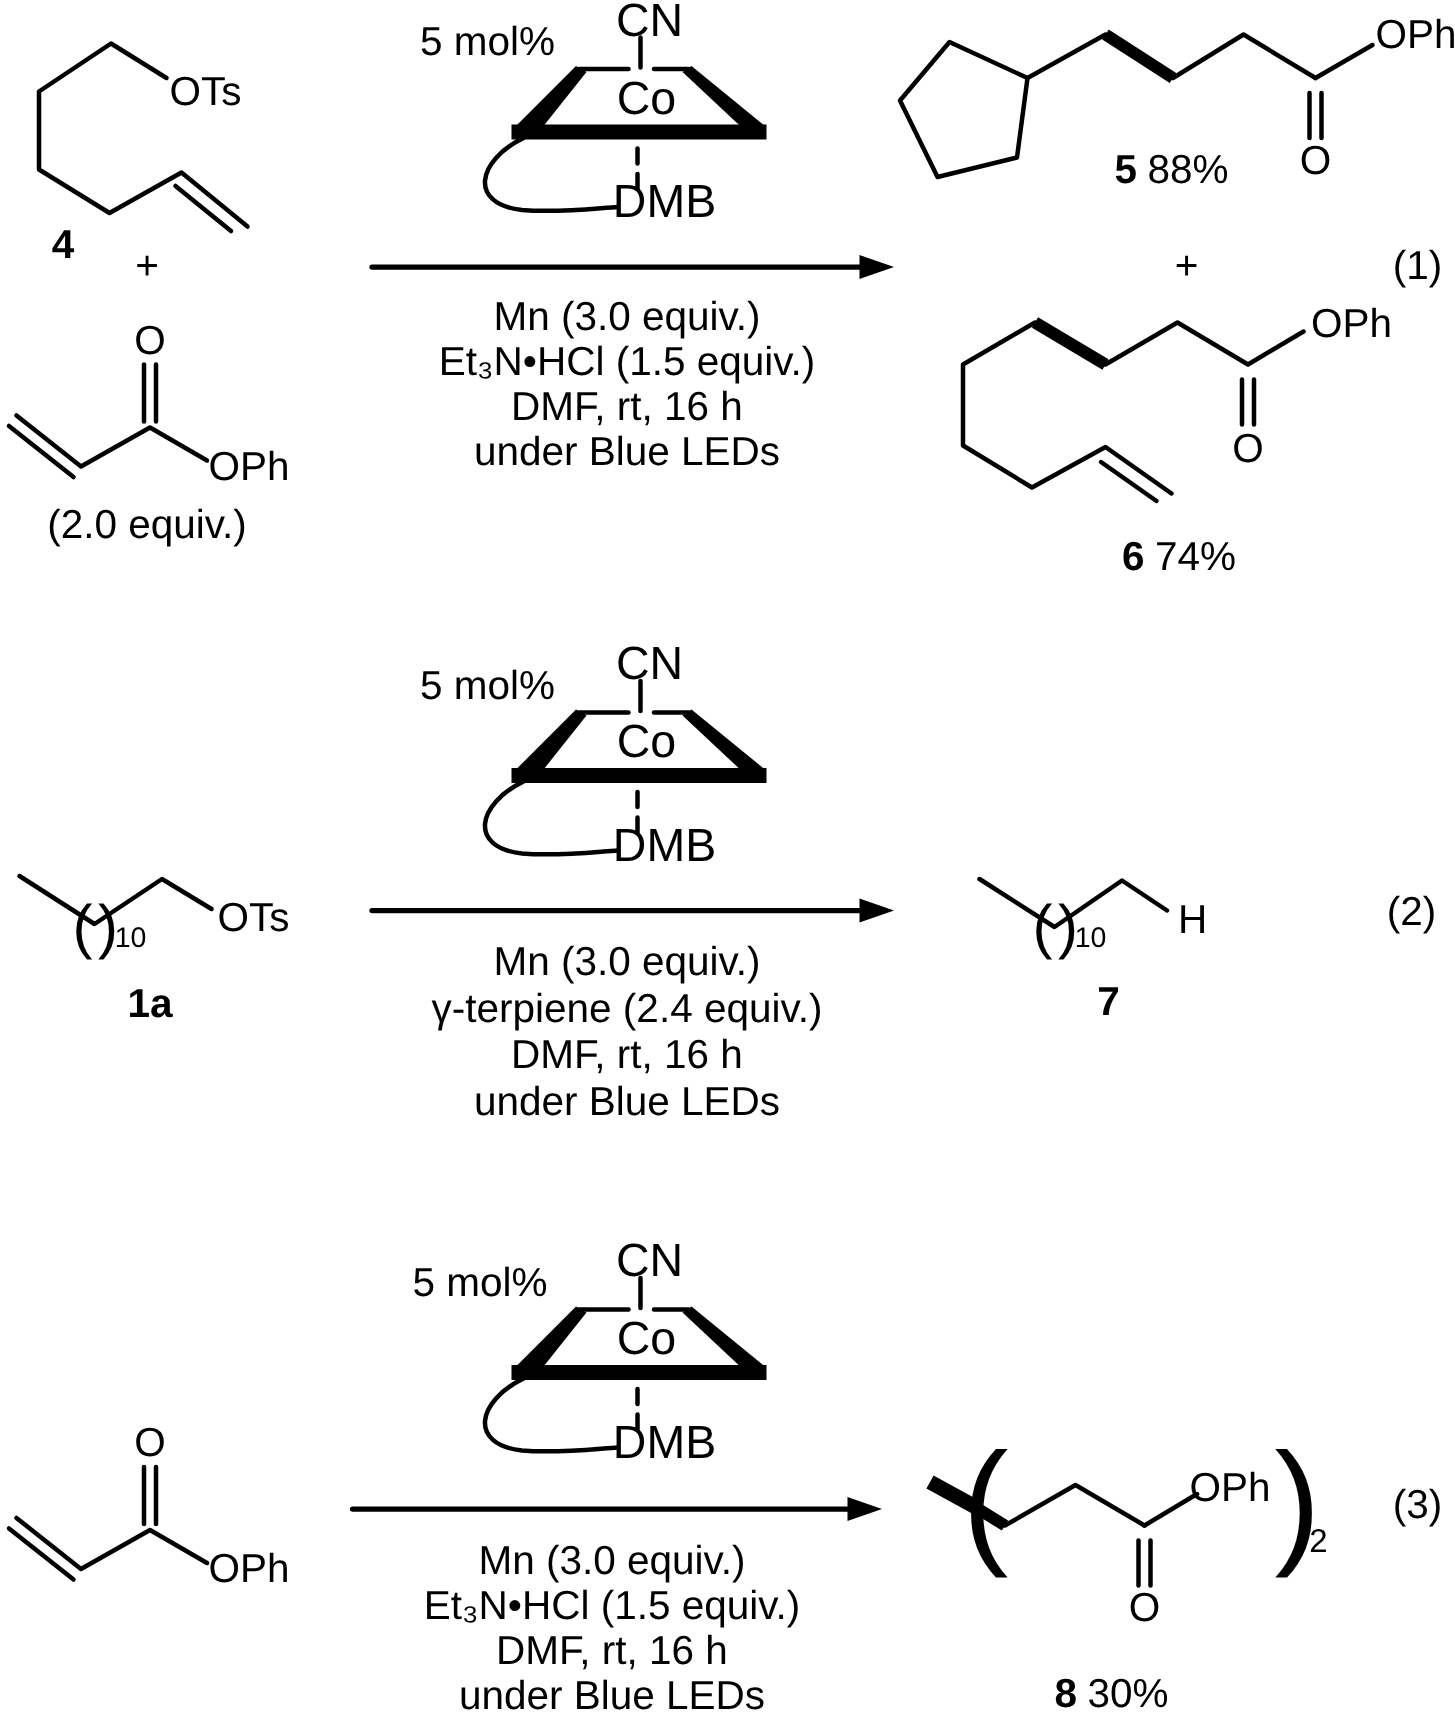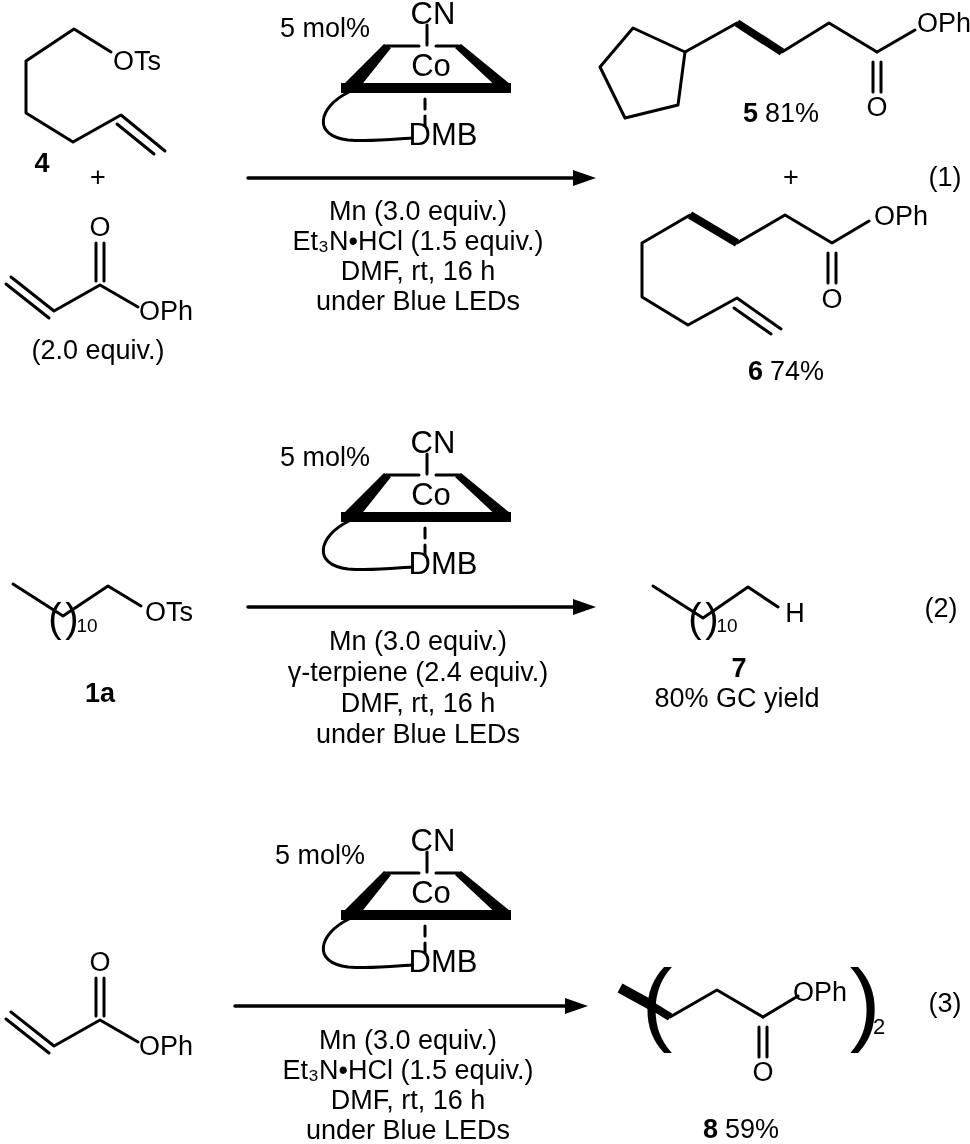--- a/index.html
+++ b/index.html
@@ -153,53 +153,52 @@
 
   <div class="cond" style="left:418px;top:196px">
     <div>Mn (3.0 equiv.)</div>
     <div>Et₃N•HCl (1.5 equiv.)</div>
     <div>DMF, rt, 16 h</div>
     <div>under Blue LEDs</div>
   </div>
 
   <span class="t" style="left:944px;top:23px">OPh</span>
   <span class="t" style="left:877px;top:107px">O</span>
-  <span class="t" style="left:781px;top:113px"><span class="b">5</span><span class="yield">81%</span></span>
+  <span class="t" style="left:781px;top:113px"><span class="b">5</span><span class="yield">88%</span></span>
 
   <span class="t" style="left:791px;top:177px">+</span>
   <span class="t" style="left:945px;top:177px">(1)</span>
 
   <span class="t" style="left:901px;top:216px">OPh</span>
   <span class="t" style="left:832px;top:299px">O</span>
   <span class="t" style="left:786px;top:371px"><span class="b">6</span><span class="yield">74%</span></span>
 
   <span class="t" style="left:325px;top:457px">5 mol%</span>
   <span class="t sm" style="left:433px;top:443px">CN</span>
   <span class="t sm" style="left:431px;top:495px">Co</span>
   <span class="t sm" style="left:443px;top:564px">DMB</span>
 
   <span class="t paren" style="left:55px;top:618px">(</span>
   <span class="t paren" style="left:72px;top:618px">)</span>
   <span class="t sub" style="left:87px;top:626px">10</span>
   <span class="t" style="left:169px;top:612px">OTs</span>
-  <span class="t b" style="left:100px;top:693px">1a</span>
+  <span class="t b" style="left:100px;top:669px">1a</span>
 
   <div class="cond lh31" style="left:418px;top:626px">
     <div>Mn (3.0 equiv.)</div>
     <div>γ-terpiene (2.4 equiv.)</div>
     <div>DMF, rt, 16 h</div>
     <div>under Blue LEDs</div>
   </div>
 
   <span class="t paren" style="left:695px;top:618px">(</span>
   <span class="t paren" style="left:712px;top:618px">)</span>
   <span class="t sub" style="left:727px;top:626px">10</span>
   <span class="t" style="left:795px;top:613px">H</span>
   <span class="t b" style="left:739px;top:668px">7</span>
-  <span class="t" style="left:737px;top:698px">80% GC yield</span>
   <span class="t" style="left:941px;top:608px">(2)</span>
 
   <span class="t" style="left:100px;top:962px">O</span>
   <span class="t" style="left:166px;top:1046px">OPh</span>
 
   <span class="t" style="left:320px;top:855px">5 mol%</span>
   <span class="t sm" style="left:433px;top:841px">CN</span>
   <span class="t sm" style="left:431px;top:893px">Co</span>
   <span class="t sm" style="left:443px;top:962px">DMB</span>
 
@@ -208,16 +207,16 @@
     <div>Et₃N•HCl (1.5 equiv.)</div>
     <div>DMF, rt, 16 h</div>
     <div>under Blue LEDs</div>
   </div>
 
   <span class="t bigparen" style="left:657px;top:1002px">(</span>
   <span class="t bigparen" style="left:865px;top:1002px">)</span>
   <span class="t sub2" style="left:879px;top:1027px">2</span>
   <span class="t" style="left:820px;top:992px">OPh</span>
   <span class="t" style="left:763px;top:1072px">O</span>
-  <span class="t" style="left:741px;top:1129px"><span class="b">8</span><span class="yield">59%</span></span>
+  <span class="t" style="left:741px;top:1129px"><span class="b">8</span><span class="yield">30%</span></span>
   <span class="t" style="left:945px;top:1003px">(3)</span>
 
 </div>
 
 </body></html>

